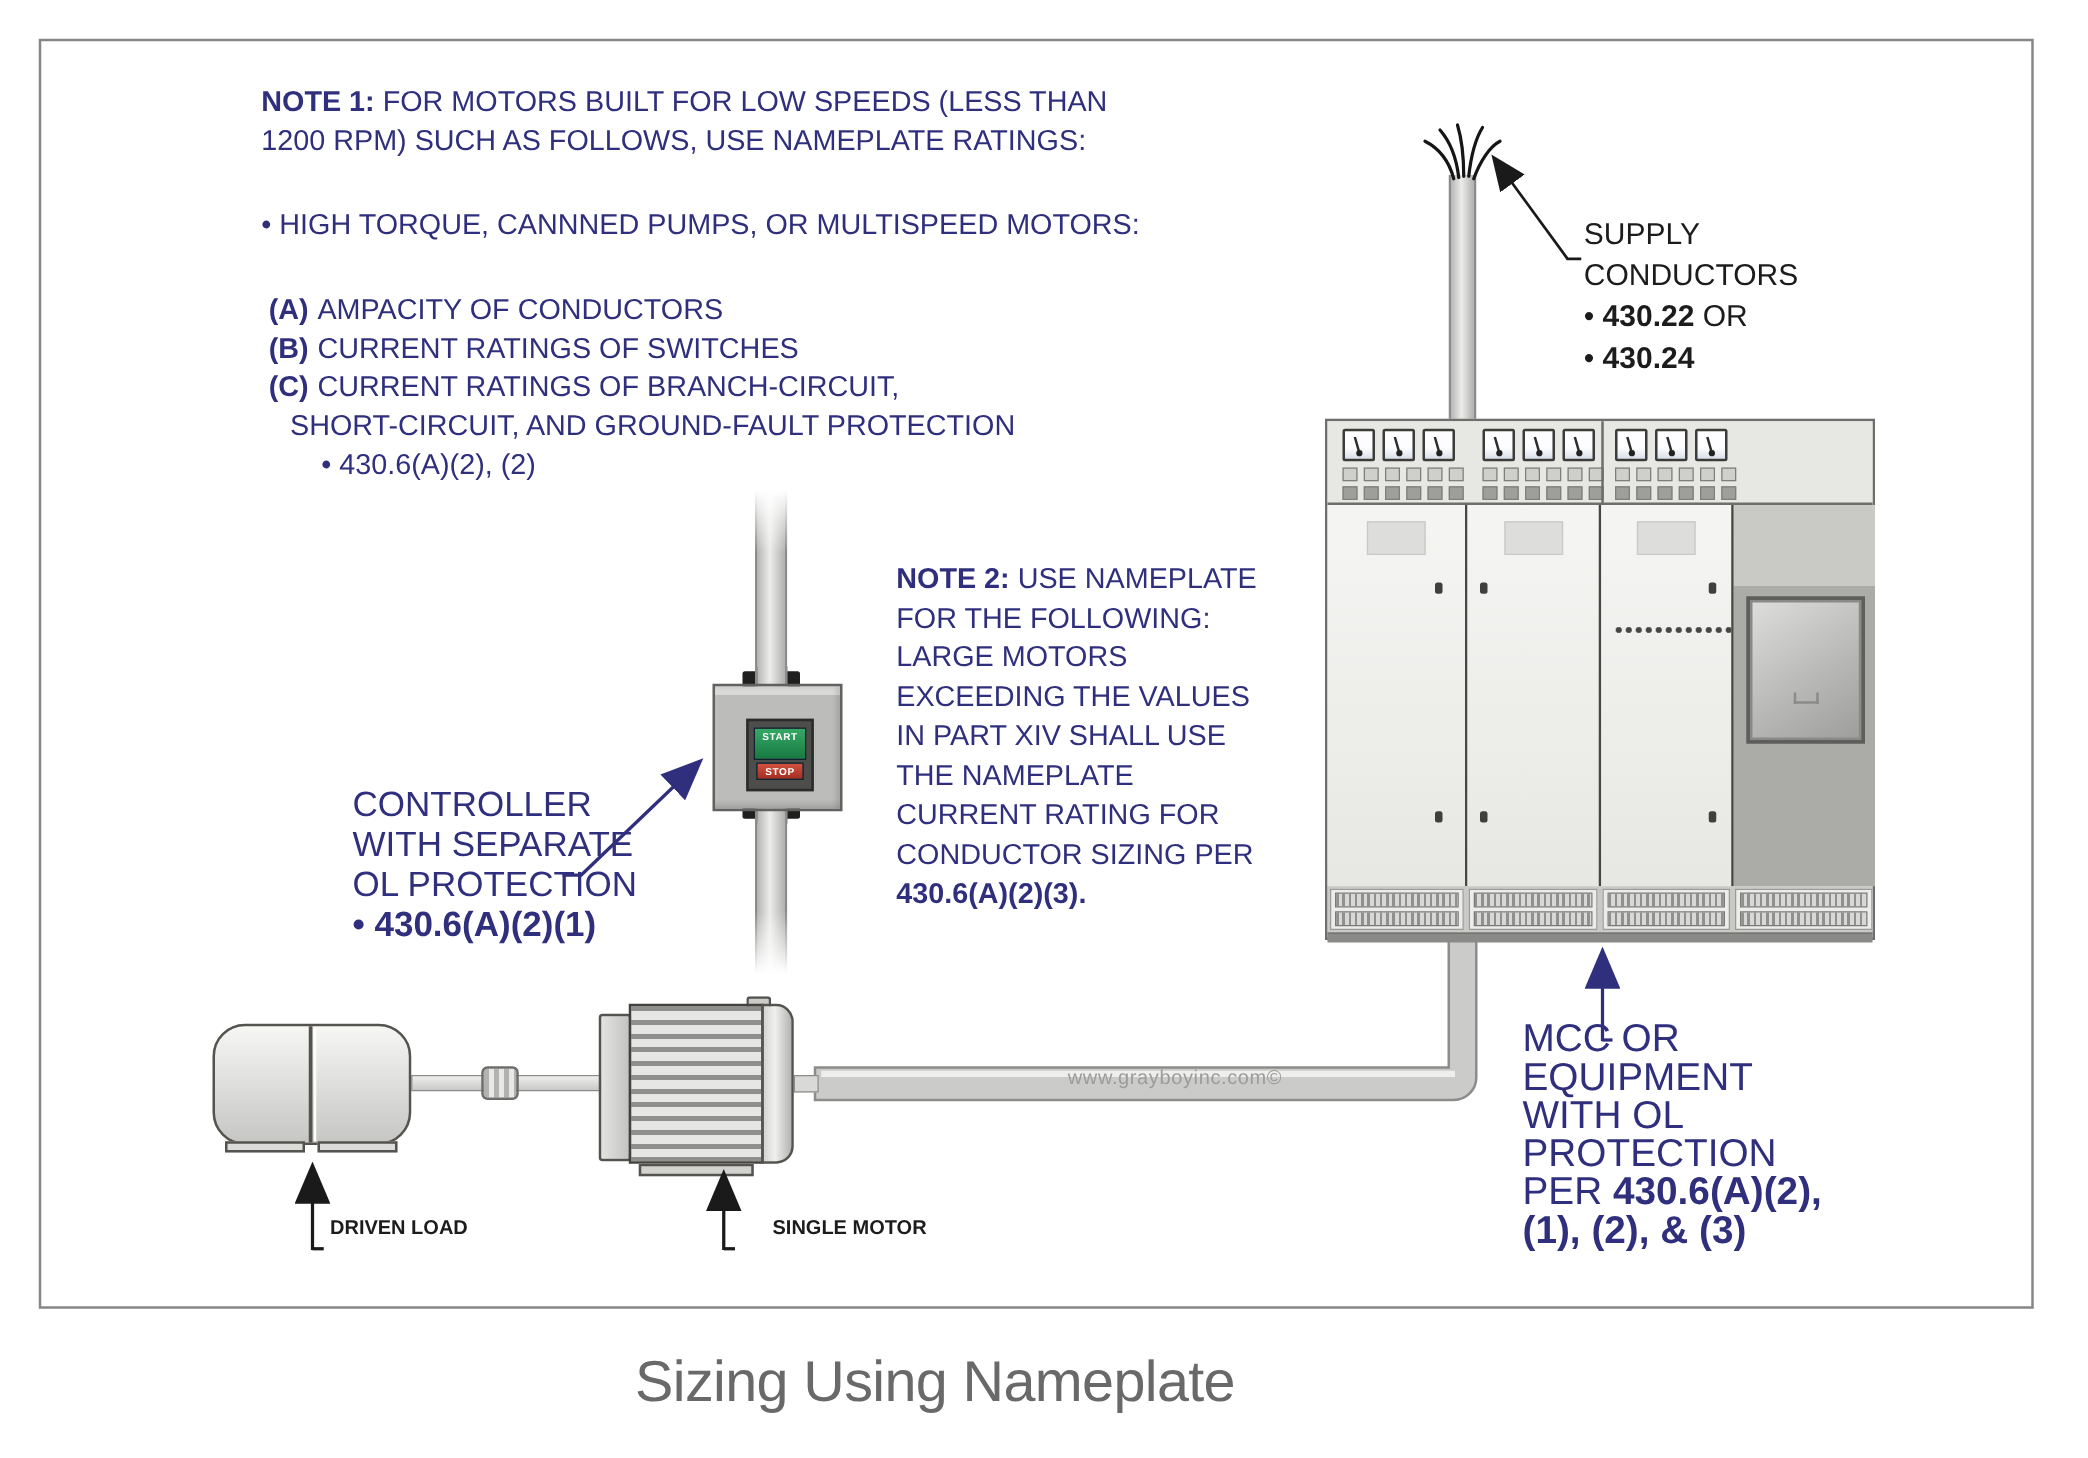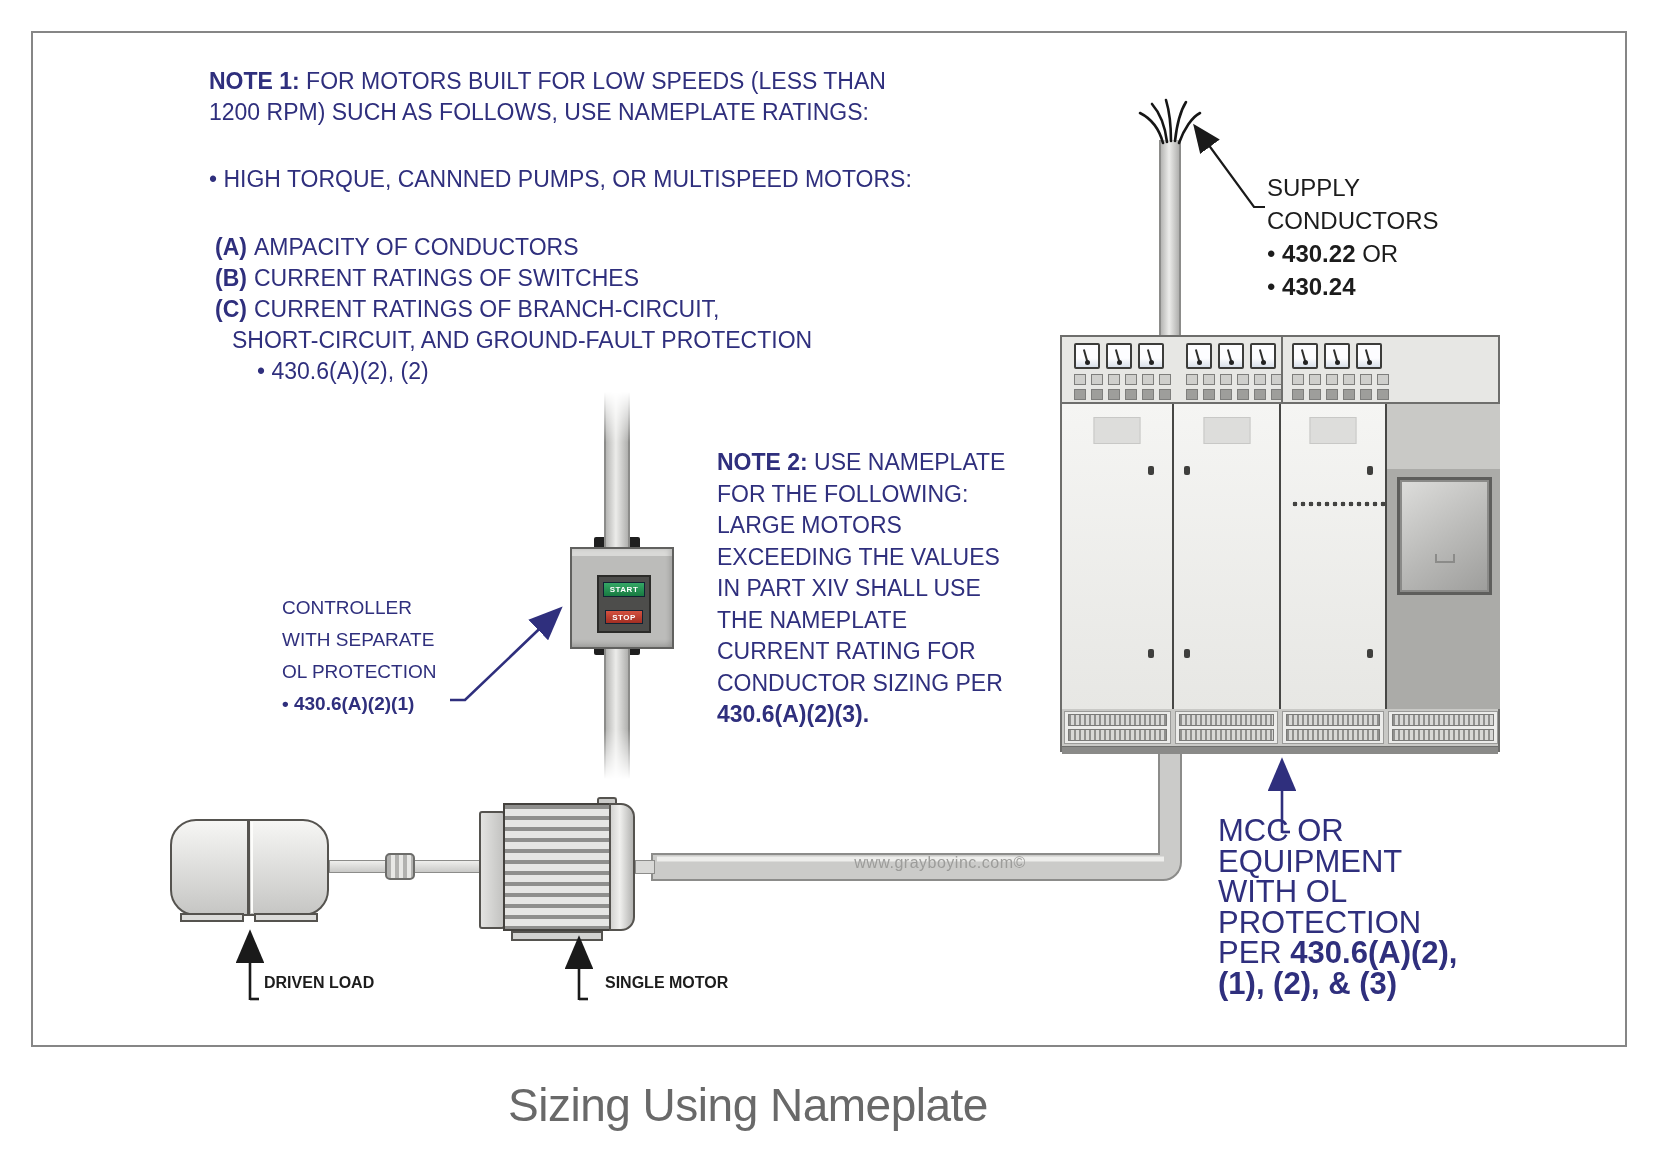--- a/index.html
+++ b/index.html
@@ -30,21 +30,21 @@
   .fade-top{-webkit-mask-image:linear-gradient(180deg,transparent 0,#000 32%);mask-image:linear-gradient(180deg,transparent 0,#000 32%)}
   .fade-bottom{-webkit-mask-image:linear-gradient(180deg,#000 62%,transparent 100%);mask-image:linear-gradient(180deg,#000 62%,transparent 100%)}
   .lconduit{position:absolute;left:0;top:0;z-index:1}
   .clamp{position:absolute;width:46px;height:15px;background:#1f1f1f;z-index:0;border-radius:2px}
 
   
   .controller{position:absolute;left:537px;top:514px;width:104px;height:102px;z-index:2;
               background:linear-gradient(180deg,#d9d9d7 0 7px,#bcbcba 7px 92%,#a7a7a5 100%);
               border:2px solid #61615f;box-shadow:inset -3px 0 4px rgba(0,0,0,.12)}
   .ctl-panel{position:absolute;left:25px;top:26px;width:54px;height:58px;background:#4d4d4b;border:2px solid #2b2b29}
-  .ctl-btn{position:absolute;left:4px;width:42px;height:15px;border:1px solid #123;color:#fff;
+  .ctl-btn{position:absolute;left:4px;width:42px;height:26px;border:1px solid #123;color:#fff;
            font-size:8px;font-weight:bold;text-align:center;line-height:14px;letter-spacing:.5px}
   .ctl-btn.start{top:5px;background:linear-gradient(180deg,#35a866,#187a41)}
   .ctl-btn.stop{top:33px;left:6px;width:38px;height:14px;background:linear-gradient(180deg,#d4513f,#a32e22)}
 
   
   .mcc{position:absolute;left:1027px;top:302px;width:440px;height:417px;border:2px solid #6e6e6c;background:#e9e9e6;z-index:2}
   .mcc-top{position:absolute;left:0;top:0;width:100%;height:67px;background:#e7e7e4;border-bottom:2px solid #6e6e6c}
   .mcc-top-divider{position:absolute;top:0;width:2px;height:67px;background:#6e6e6c}
   .meter-group{position:absolute;top:6px;display:flex;flex-direction:column;gap:5px}
   .meters{display:flex;gap:6px}
@@ -296,21 +296,21 @@
       <div>FOR THE FOLLOWING:</div>
       <div>LARGE MOTORS</div>
       <div>EXCEEDING THE VALUES</div>
       <div>IN PART XIV SHALL USE</div>
       <div>THE NAMEPLATE</div>
       <div>CURRENT RATING FOR</div>
       <div>CONDUCTOR SIZING PER</div>
       <div><b>430.6(A)(2)(3).</b></div>
     </div>
 
-    <div class="tblock" style="left:249px;top:559px;font-size:19px;line-height:32px">
+    <div class="tblock" style="left:249px;top:595px;font-size:28px;line-height:32px">
       <div>CONTROLLER</div>
       <div>WITH SEPARATE</div>
       <div>OL PROTECTION</div>
       <div><b>• 430.6(A)(2)(1)</b></div>
     </div>
 
     <div class="blackblock" style="left:1234px;top:138px">
       <div>SUPPLY</div>
       <div>CONDUCTORS</div>
       <div><span>• </span><b>430.22</b><span> OR</span></div>
@@ -320,21 +320,21 @@
     <div class="tblock" style="left:1185px;top:783px;font-size:31px;line-height:30.5px">
       <div>MCC OR</div>
       <div>EQUIPMENT</div>
       <div>WITH OL</div>
       <div>PROTECTION</div>
       <div><span>PER </span><b>430.6(A)(2),</b></div>
       <div><b>(1), (2), &amp; (3)</b></div>
     </div>
 
     <div class="eq-label" style="left:231px;top:941px">DRIVEN LOAD</div>
-    <div class="eq-label" style="left:572px;top:941px">SINGLE MOTOR</div>
+    <div class="eq-label" style="left:585px;top:941px">SINGLE MOTOR</div>
 
     <svg class="overlay" width="1596" height="1016" viewBox="0 0 1596 1016">
       <defs>
         <marker id="ab" markerWidth="13" markerHeight="11" refX="10" refY="5.5" orient="auto">
             <path d="M0,0 L13,5.5 L0,11 Z" fill="#1a1a1a"></path>
           </marker>
         <marker id="an" markerWidth="13" markerHeight="11" refX="10" refY="5.5" orient="auto">
             <path d="M0,0 L13,5.5 L0,11 Z" fill="#2f2f7d"></path>
           </marker>
       </defs>

